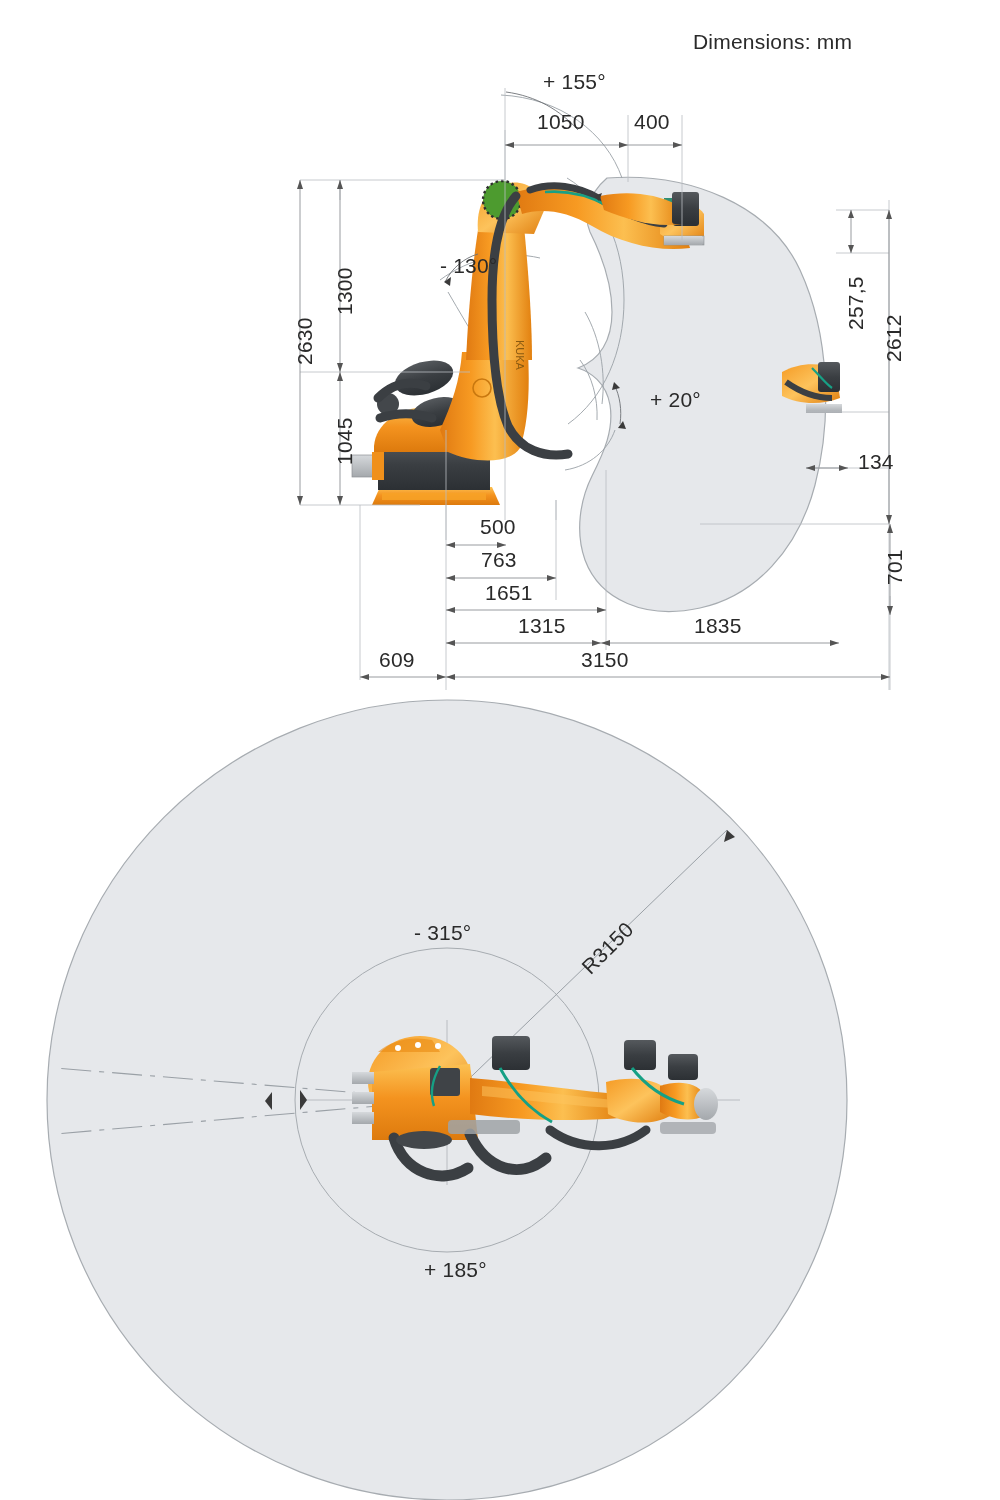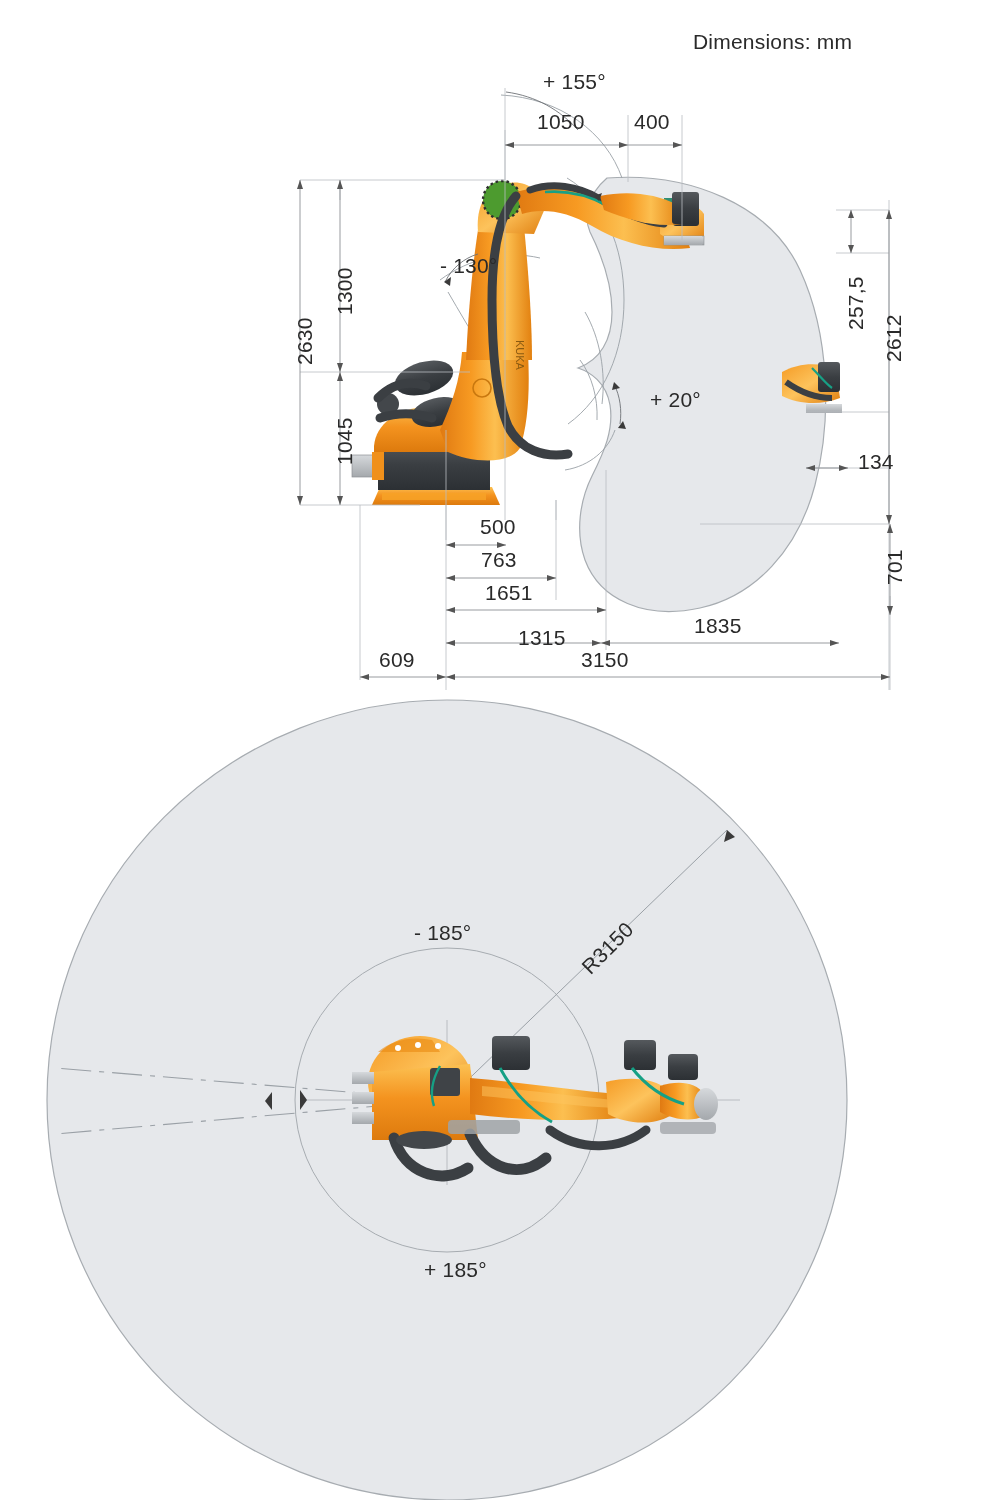--- a/index.html
+++ b/index.html
@@ -324,22 +324,22 @@
   <div class="lbl" style="left:635px;top:388px;margin-left:15px;">+ 20°</div>
 
   <div class="lbl vert" style="left:844px;top:330px;">257,5</div>
   <div class="lbl vert" style="left:882px;top:362px;">2612</div>
   <div class="lbl" style="left:858px;top:450px;">134</div>
   <div class="lbl vert" style="left:883px;top:585px;">701</div>
 
   <div class="lbl" style="left:480px;top:515px;">500</div>
   <div class="lbl" style="left:481px;top:548px;">763</div>
   <div class="lbl" style="left:485px;top:581px;">1651</div>
-  <div class="lbl" style="left:518px;top:614px;margin-top:12px;">1315</div>
+  <div class="lbl" style="left:518px;top:614px;">1315</div>
   <div class="lbl" style="left:694px;top:614px;">1835</div>
   <div class="lbl" style="left:581px;top:648px;">3150</div>
   <div class="lbl" style="left:379px;top:648px;">609</div>
 
-  <div class="lbl" style="left:414px;top:921px;">- 185°</div>
+  <div class="lbl" style="left:414px;top:921px;">- 315°</div>
   <div class="lbl" style="left:412px;top:1258px;margin-left:12px;">+ 185°</div>
   <div class="lbl diag" style="left:577px;top:962px;">R3150</div>
 
 </div>
 
 </body></html>

